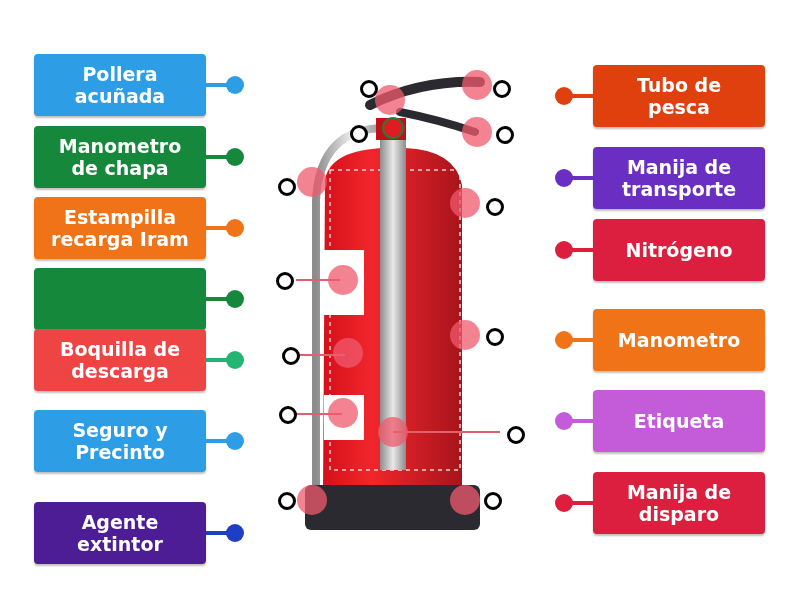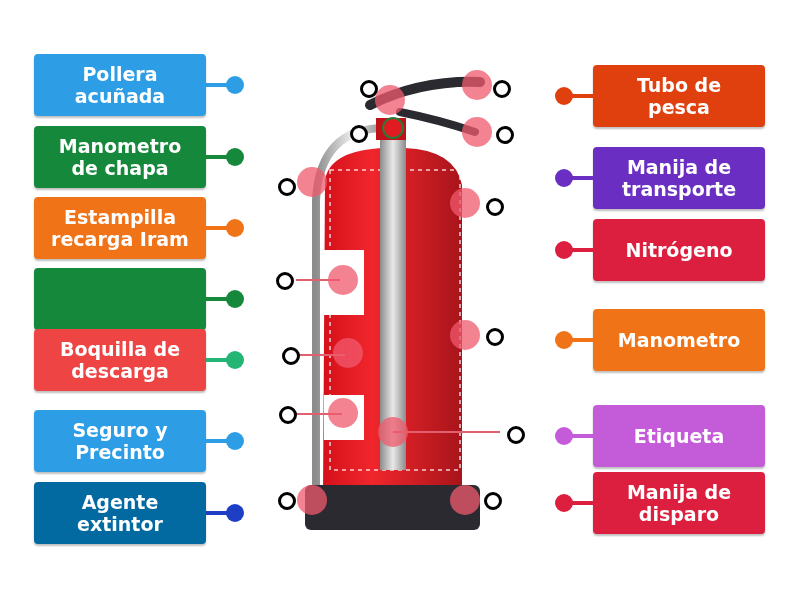--- a/index.html
+++ b/index.html
@@ -108,21 +108,21 @@
 descarga</span>
   <div class="conn" style="background:#22b573"></div>
   <div class="knob" style="background:#22b573"></div>
 </div>
 <div class="label left" style="left:34px;top:410px;background:#2d9ee6">
   <span>Seguro y
 Precinto</span>
   <div class="conn" style="background:#2d9ee6"></div>
   <div class="knob" style="background:#2d9ee6"></div>
 </div>
-<div class="label left" style="left:34px;top:482px;background:#0369a1">
+<div class="label left" style="left:34px;top:502px;background:#4c1d95">
   <span>Agente
 extintor</span>
   <div class="conn" style="background:#1f3ec6"></div>
   <div class="knob" style="background:#1f3ec6"></div>
 </div>
 
 <div class="label right" style="left:593px;top:65px;background:#e0400e">
   <span>Tubo de
 pesca</span>
   <div class="conn" style="background:#e0400e"></div>
@@ -137,21 +137,21 @@
 <div class="label right" style="left:593px;top:219px;background:#dc1f3e">
   <span>Nitrógeno</span>
   <div class="conn" style="background:#dc1f3e"></div>
   <div class="knob" style="background:#dc1f3e"></div>
 </div>
 <div class="label right" style="left:593px;top:309px;background:#f07318">
   <span>Manometro</span>
   <div class="conn" style="background:#f07318"></div>
   <div class="knob" style="background:#f07318"></div>
 </div>
-<div class="label right" style="left:593px;top:405px;background:#c45bd9">
+<div class="label right" style="left:593px;top:390px;background:#c45bd9">
   <span>Etiqueta</span>
   <div class="conn" style="background:#c45bd9"></div>
   <div class="knob" style="background:#c45bd9"></div>
 </div>
 <div class="label right" style="left:593px;top:472px;background:#dc1f3e">
   <span>Manija de
 disparo</span>
   <div class="conn" style="background:#dc1f3e"></div>
   <div class="knob" style="background:#dc1f3e"></div>
 </div>

